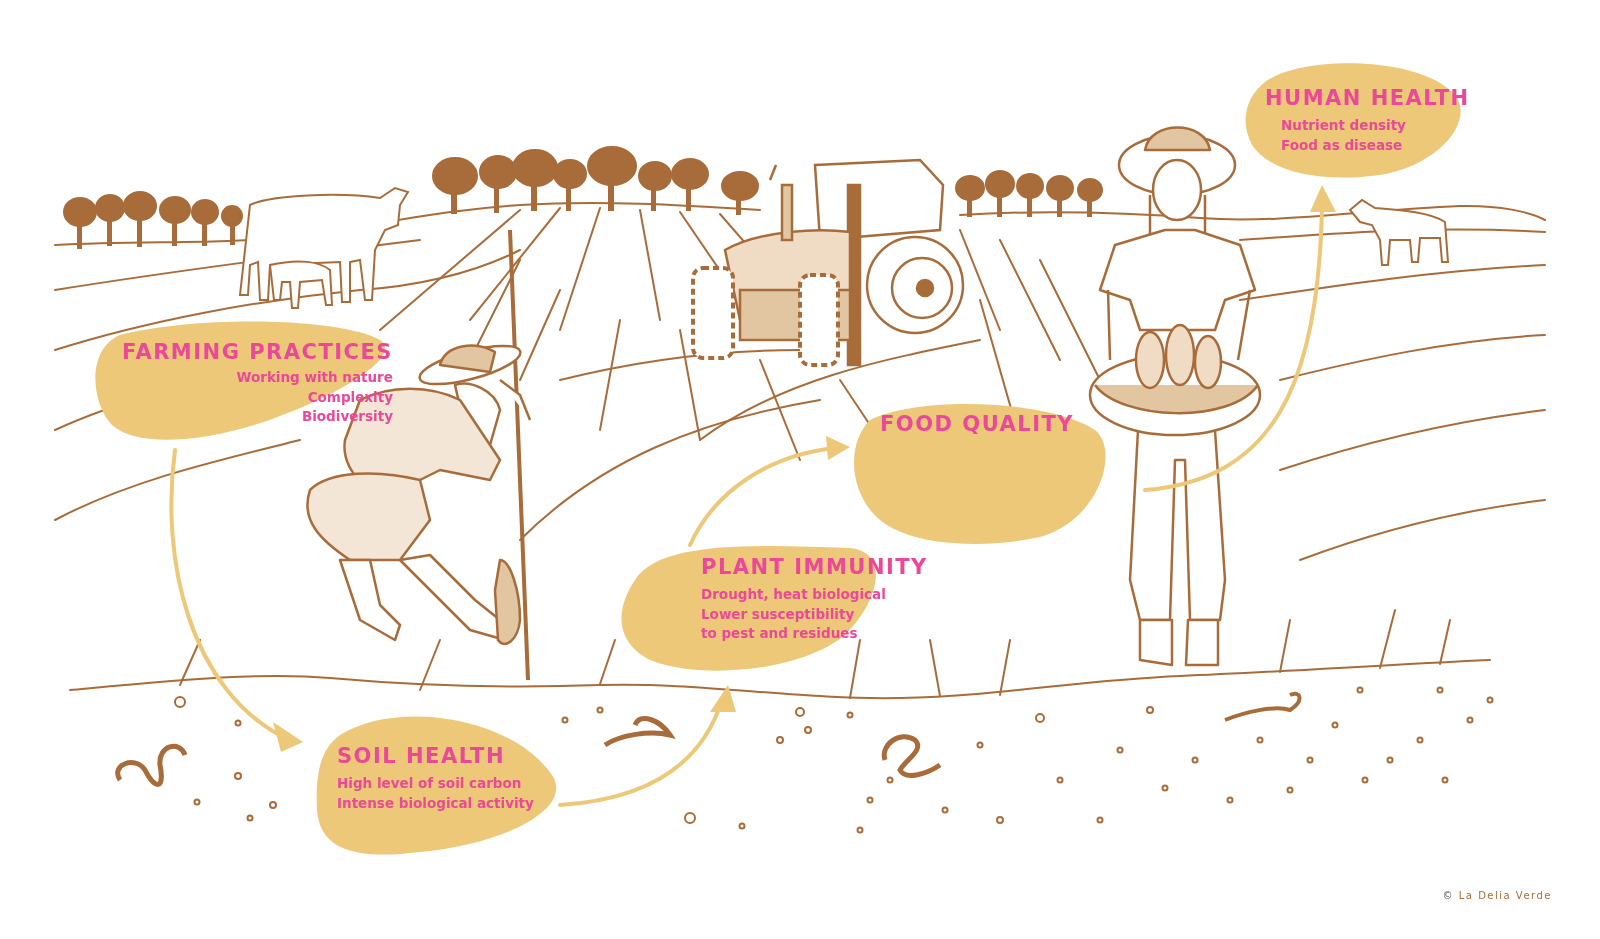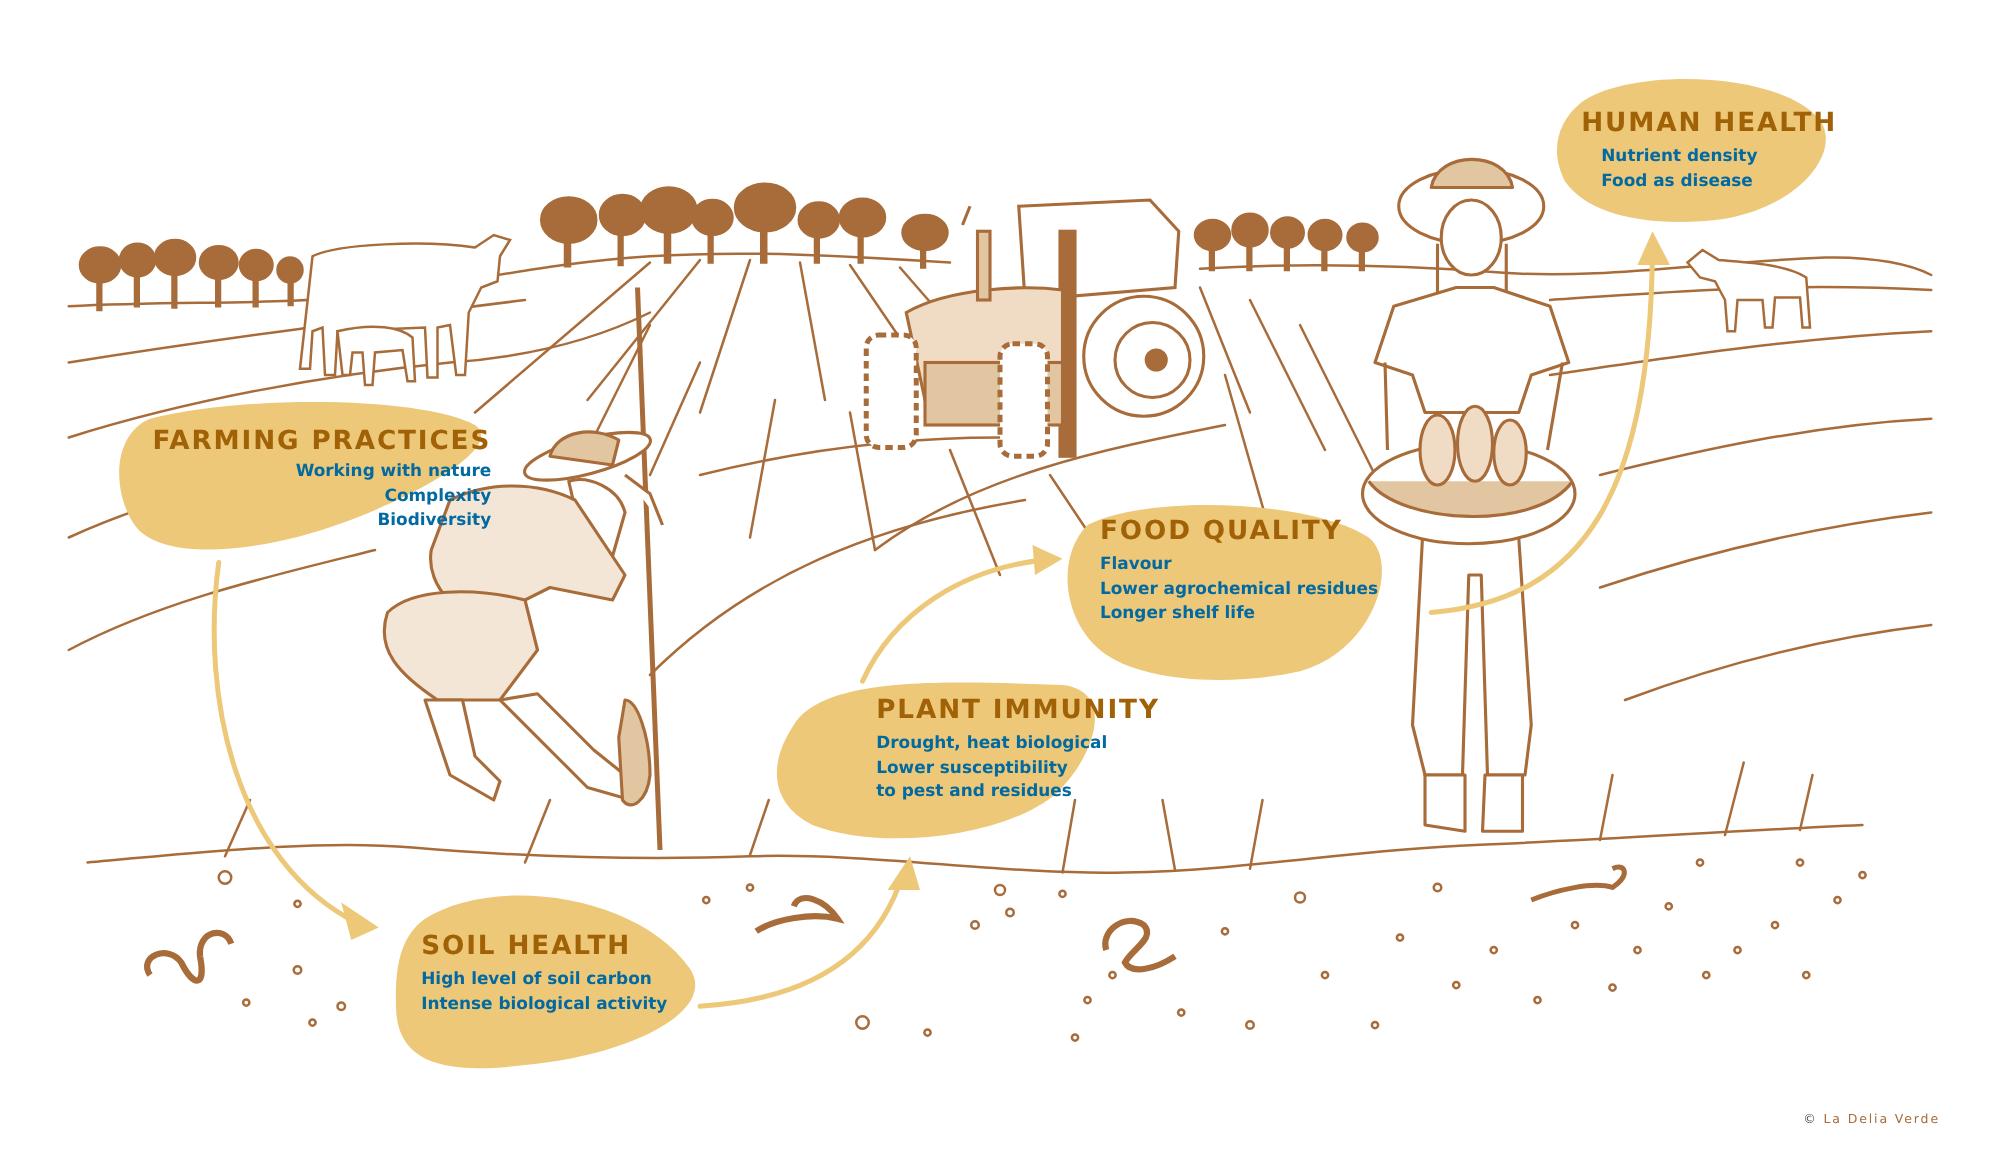--- a/index.html
+++ b/index.html
@@ -1,21 +1,21 @@
 <!DOCTYPE html>
 <html><head>
   <meta charset="utf-8">
   <style>
     html, body { margin: 0; padding: 0; background: #ffffff; }
     body { width: 1600px; height: 939px; position: relative; overflow: hidden; font-family: "DejaVu Sans", sans-serif; }
     #scene { position: absolute; left: 0; top: 0; width: 1600px; height: 939px; }
     .blob-text { position: absolute; }
-    .blob-title { font-family: "DejaVu Sans", sans-serif; font-weight: 600; letter-spacing: 1.5px; color: #a16207; font-size: 21px; white-space: nowrap; }
+    .blob-title { font-family: "DejaVu Sans", sans-serif; font-weight: 600; letter-spacing: 1.5px; color: #ec4899; font-size: 21px; white-space: nowrap; }
     .blob-items { margin-top: 6px; }
-    .blob-item { font-family: "DejaVu Sans", sans-serif; color: #0369a1; font-size: 13.5px; line-height: 19.5px; white-space: nowrap; font-weight: 600; }
+    .blob-item { font-family: "DejaVu Sans", sans-serif; color: #ec4899; font-size: 13.5px; line-height: 19.5px; white-space: nowrap; font-weight: 600; }
     .credit { position: absolute; right: 48px; top: 890px; font-family: "DejaVu Sans", sans-serif; font-size: 10px; letter-spacing: 1.5px; color: #a86c3a; }
     .credit .sym { color: #555; }
   </style>
 </head>
 <body>
 
 <svg id="scene" viewBox="0 0 1600 939" xmlns="http://www.w3.org/2000/svg">
 
   <g fill="#a86c3a" stroke="#a86c3a" stroke-width="2">
     <ellipse cx="80" cy="212" rx="16" ry="14"></ellipse>
@@ -251,25 +251,20 @@
   <div class="blob-title">PLANT IMMUNITY</div>
   <div class="blob-items">
     <div class="blob-item">Drought, heat biological</div>
     <div class="blob-item">Lower susceptibility</div>
     <div class="blob-item">to pest and residues</div>
   </div>
 </div>
 
 <div class="blob-text" style="left:880px; top:412px;">
   <div class="blob-title">FOOD QUALITY</div>
-  <div class="blob-items">
-    <div class="blob-item">Flavour</div>
-    <div class="blob-item">Lower agrochemical residues</div>
-    <div class="blob-item">Longer shelf life</div>
-  </div>
 </div>
 
 <div class="blob-text" style="left:1265px; top:86px;">
   <div class="blob-title">HUMAN HEALTH</div>
   <div class="blob-items" style="padding-left:16px;">
     <div class="blob-item">Nutrient density</div>
     <div class="blob-item">Food as disease</div>
   </div>
 </div>
 

